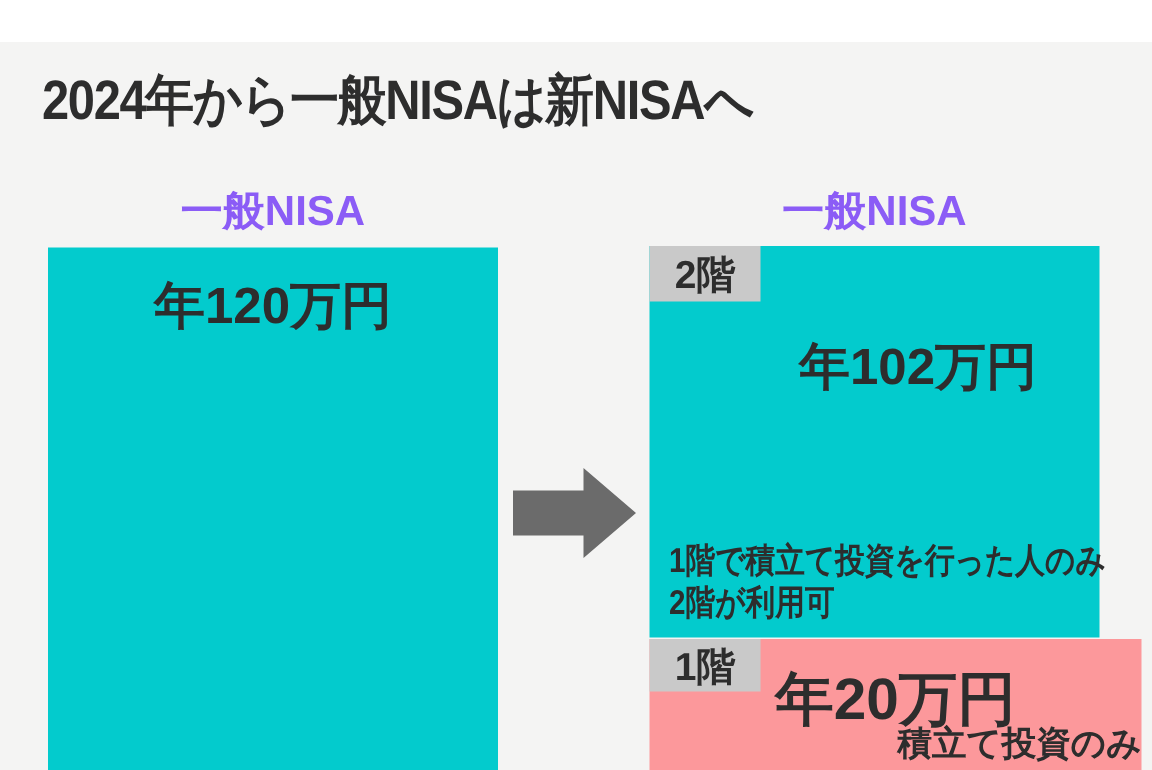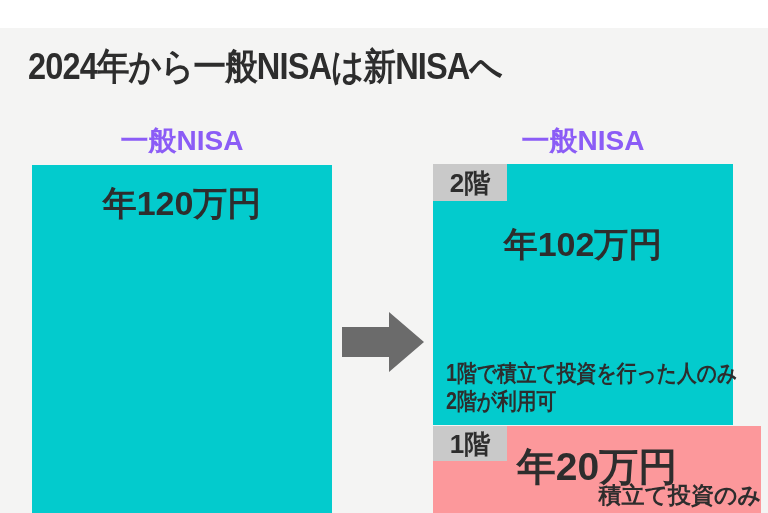--- a/index.html
+++ b/index.html
@@ -80,20 +80,21 @@
   #badge-tier2 { width: 74px; height: 37px; }
   #badge-tier1 { width: 74px; height: 35px; }
 
   #amount-102 {
     position: absolute;
     top: 58px;
     width: 100%;
     text-align: center;
     font-size: 34px;
     font-weight: 700;
+    padding-left: 29px;
   }
   #tier2-note {
     position: absolute;
     left: 13px;
     bottom: 10px;
     font-size: 23px;
     font-weight: 600;
     line-height: 1.22;
     white-space: nowrap;
     transform: scaleX(0.86);

